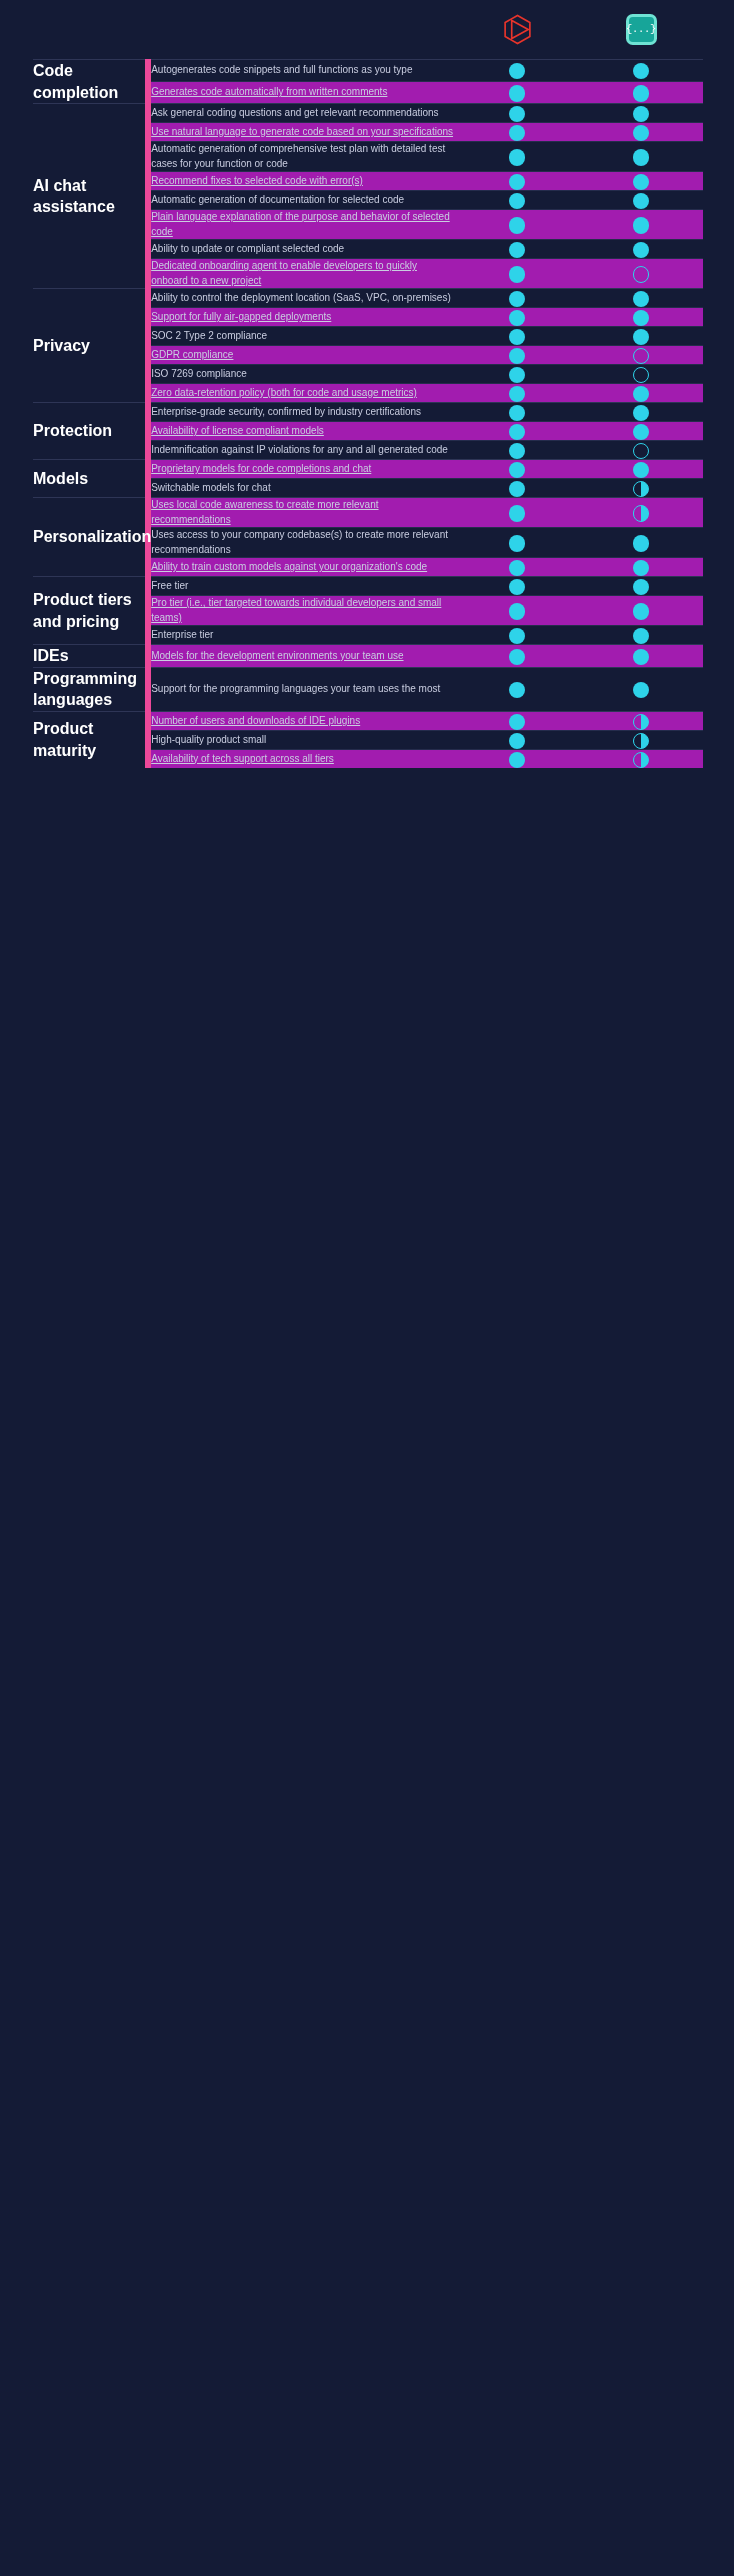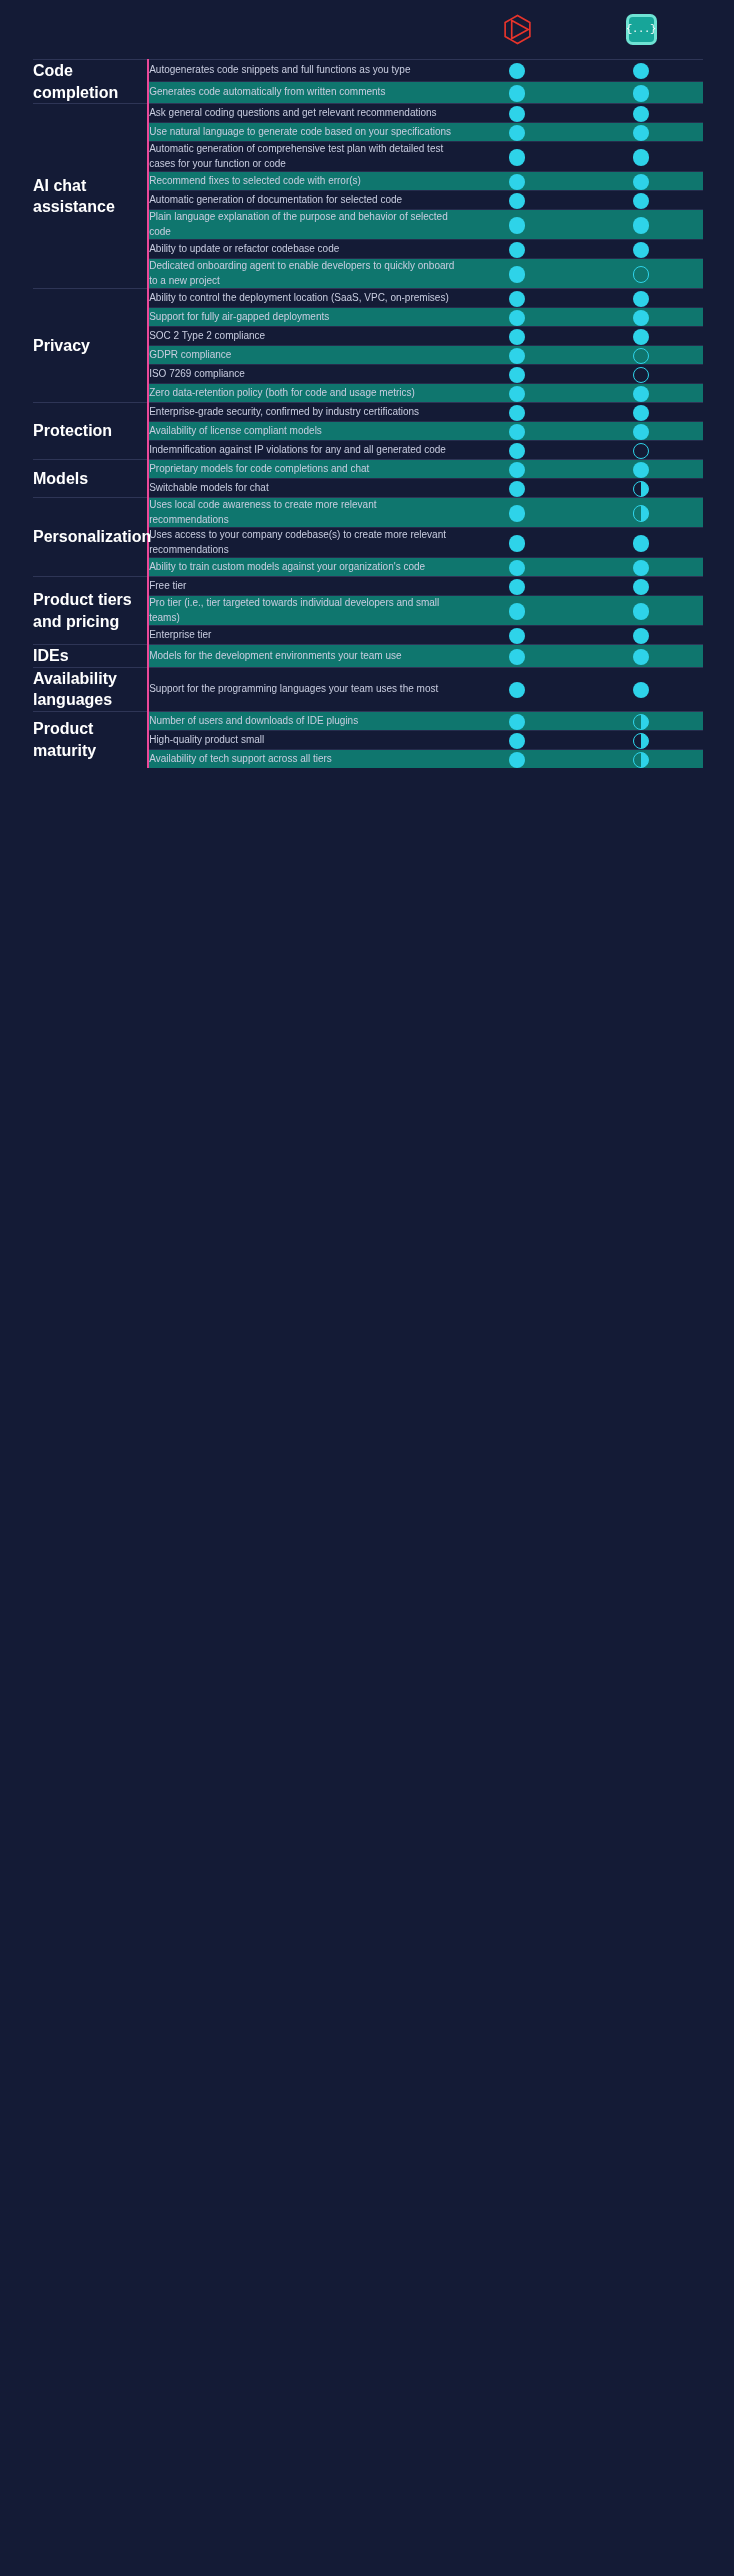--- a/index.html
+++ b/index.html
@@ -69,34 +69,34 @@
     border-top: 1px solid #2e3556;
     vertical-align: middle;
   }
   .cat-cell.first-group { border-top: 1px solid #2e3556; }
 
   .feat-cell {
     color: #c9cde0;
     font-size: 10px;
     line-height: 1.45;
     padding: 13.4px 17px 13.4px 12.4px;
-    border-left: 2px solid #ec4899;
+    border-left: 6px solid #ec4899;
     border-top: 1px solid #252c4c;
     margin-top: 29px;
   }
   .feat-cell.grp-top { border-top: 1px solid #2e3556; }
 
   .mark-cell {
     text-align: center;
     border-top: 1px solid #252c4c;
   }
   .mark-cell.grp-top { border-top: 1px solid #2e3556; }
 
   tr.alt .feat-cell,
-  tr.alt .mark-cell { background: #0f766e; }
+  tr.alt .mark-cell { background: #a21caf; text-decoration: underline; }
 
   
   .mark { display: inline-block; width: 16.3px; height: 16.3px; vertical-align: middle; }
   .mark.full {
     border-radius: 50%;
     background: #2ed3e9;
   }
   .mark.none {
     border-radius: 50%;
     background: transparent;
@@ -175,21 +175,21 @@
           <td class="feat-cell">Automatic generation of documentation for selected code</td>
           <td class="mark-cell"><span class="mark full"></span></td>
           <td class="mark-cell"><span class="mark full"></span></td>
         </tr>
         <tr class="alt">
           <td class="feat-cell">Plain language explanation of the purpose and behavior of selected code</td>
           <td class="mark-cell"><span class="mark full"></span></td>
           <td class="mark-cell"><span class="mark full"></span></td>
         </tr>
         <tr>
-          <td class="feat-cell">Ability to update or refactor codebase code</td>
+          <td class="feat-cell">Ability to update or compliant selected code</td>
           <td class="mark-cell"><span class="mark full"></span></td>
           <td class="mark-cell"><span class="mark full"></span></td>
         </tr>
         <tr class="alt">
           <td class="feat-cell">Dedicated onboarding agent to enable developers to quickly onboard to a new project</td>
           <td class="mark-cell"><span class="mark full"></span></td>
           <td class="mark-cell"><span class="mark none"></span></td>
         </tr>
         <tr>
           <td class="cat-cell" rowspan="6">Privacy</td>
@@ -281,21 +281,21 @@
           <td class="mark-cell"><span class="mark full"></span></td>
           <td class="mark-cell"><span class="mark full"></span></td>
         </tr>
         <tr class="alt">
           <td class="cat-cell" rowspan="1">IDEs</td>
           <td class="feat-cell grp-top">Models for the development environments your team use</td>
           <td class="mark-cell grp-top"><span class="mark full"></span></td>
           <td class="mark-cell grp-top"><span class="mark full"></span></td>
         </tr>
         <tr>
-          <td class="cat-cell" rowspan="1">Availability languages</td>
+          <td class="cat-cell" rowspan="1">Programming languages</td>
           <td class="feat-cell grp-top">Support for the programming languages your team uses the most</td>
           <td class="mark-cell grp-top"><span class="mark full"></span></td>
           <td class="mark-cell grp-top"><span class="mark full"></span></td>
         </tr>
         <tr class="alt">
           <td class="cat-cell" rowspan="3">Product maturity</td>
           <td class="feat-cell grp-top">Number of users and downloads of IDE plugins</td>
           <td class="mark-cell grp-top"><span class="mark full"></span></td>
           <td class="mark-cell grp-top"><span class="mark half"></span></td>
         </tr>

